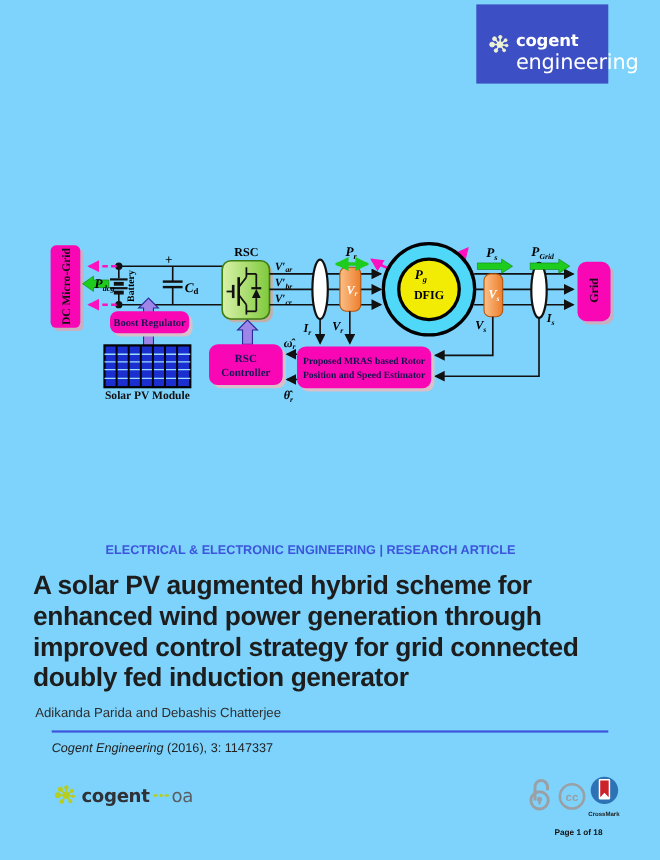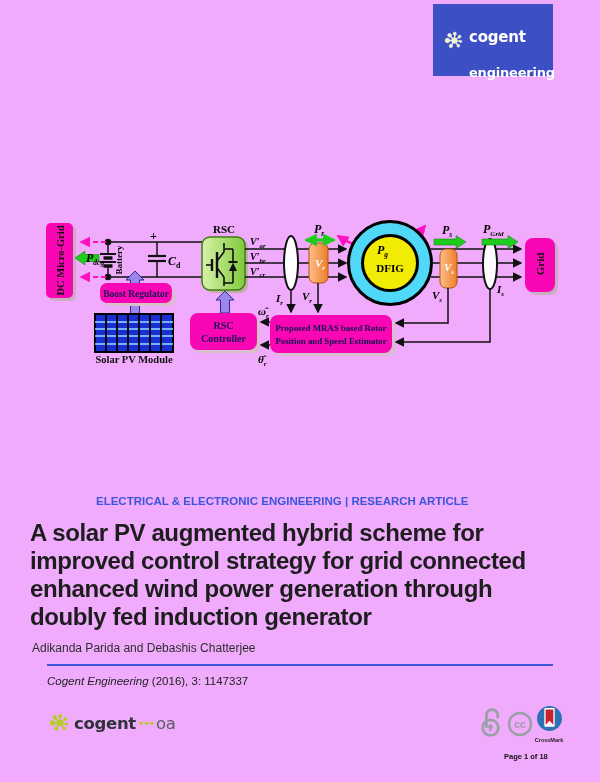--- a/index.html
+++ b/index.html
@@ -1,23 +1,23 @@
 <!DOCTYPE html>
 <html><head>
 <meta charset="utf-8">
 <style>
   html,body{margin:0;padding:0;}
-  .page{position:relative;width:600px;height:782px;background:#f0abfc;overflow:hidden;
+  .page{position:relative;width:600px;height:782px;background:#7dd3fc;overflow:hidden;
         font-family:"Liberation Sans",sans-serif;}
   
   .brandbox{position:absolute;left:433px;top:4px;width:120px;height:72px;background:#3D4FC4;}
   .brandrow{position:absolute;left:10px;top:26px;display:flex;align-items:flex-start;}
   .brandtxt{margin-left:5px;color:#fff;line-height:1;}
   .brandname{font-family:"DejaVu Sans",sans-serif;font-weight:bold;font-size:15px;letter-spacing:-0.2px;}
-  .brandsub{font-family:"DejaVu Sans",sans-serif;font-size:13px;font-weight:bold;margin-top:21px;letter-spacing:-0.2px;}
+  .brandsub{font-family:"DejaVu Sans",sans-serif;font-size:19px;font-weight:normal;margin-top:3px;letter-spacing:-0.2px;}
   
   .fig{position:absolute;left:40px;top:215px;width:520px;height:157px;overflow:visible;}
   .ser{font-family:"Liberation Serif",serif;}
   
   .category{position:absolute;left:48px;top:494px;color:#3C55DC;font-weight:bold;font-size:11.5px;line-height:14px;padding-left:48px;}
   .title{position:absolute;left:30px;top:519px;color:#1d1d1d;font-weight:bold;font-size:24px;line-height:28px;letter-spacing:-0.4px;white-space:nowrap;font-family:"Liberation Sans",sans-serif;}
   .authors{position:absolute;left:32px;top:641px;color:#2e2e2e;font-size:12px;}
   .rule{position:absolute;left:47px;top:664px;width:506px;height:2px;background:#3C55DC;}
   .citation{position:absolute;left:47px;top:675px;font-size:11.5px;color:#222;}
   .citation .jname{font-weight:normal;font-style:italic;}
@@ -241,22 +241,22 @@
 
     <line x1="270" y1="322" x2="261" y2="322" stroke="#111" stroke-width="1.5" marker-end="url(#mb)"></line>
     <line x1="270" y1="345" x2="261" y2="345" stroke="#111" stroke-width="1.5" marker-end="url(#mb)"></line>
     <text class="ser" x="258" y="315" font-size="11" font-weight="bold" font-style="italic"><tspan>ω̂</tspan><tspan font-size="7" dy="2.5">r</tspan></text>
     <text class="ser" x="258" y="363" font-size="11" font-weight="bold" font-style="italic"><tspan>θ̂</tspan><tspan font-size="7" dy="2.5">r</tspan></text>
   </svg>
 
   <div class="category">ELECTRICAL &amp; ELECTRONIC ENGINEERING | RESEARCH ARTICLE</div>
   <div class="title">
     <div>A solar PV augmented hybrid scheme for</div>
+    <div>enhanced wind power generation through</div>
     <div>improved control strategy for grid connected</div>
-    <div>enhanced wind power generation through</div>
     <div>doubly fed induction generator</div>
   </div>
   <div class="authors">Adikanda Parida and Debashis Chatterjee</div>
   <div class="rule"></div>
   <div class="citation">
     <span class="jname">Cogent Engineering</span><span> (2016), 3: 1147337</span>
   </div>
 
   <div class="publogo">
     <svg width="22" height="22" viewBox="0 0 24 24">

